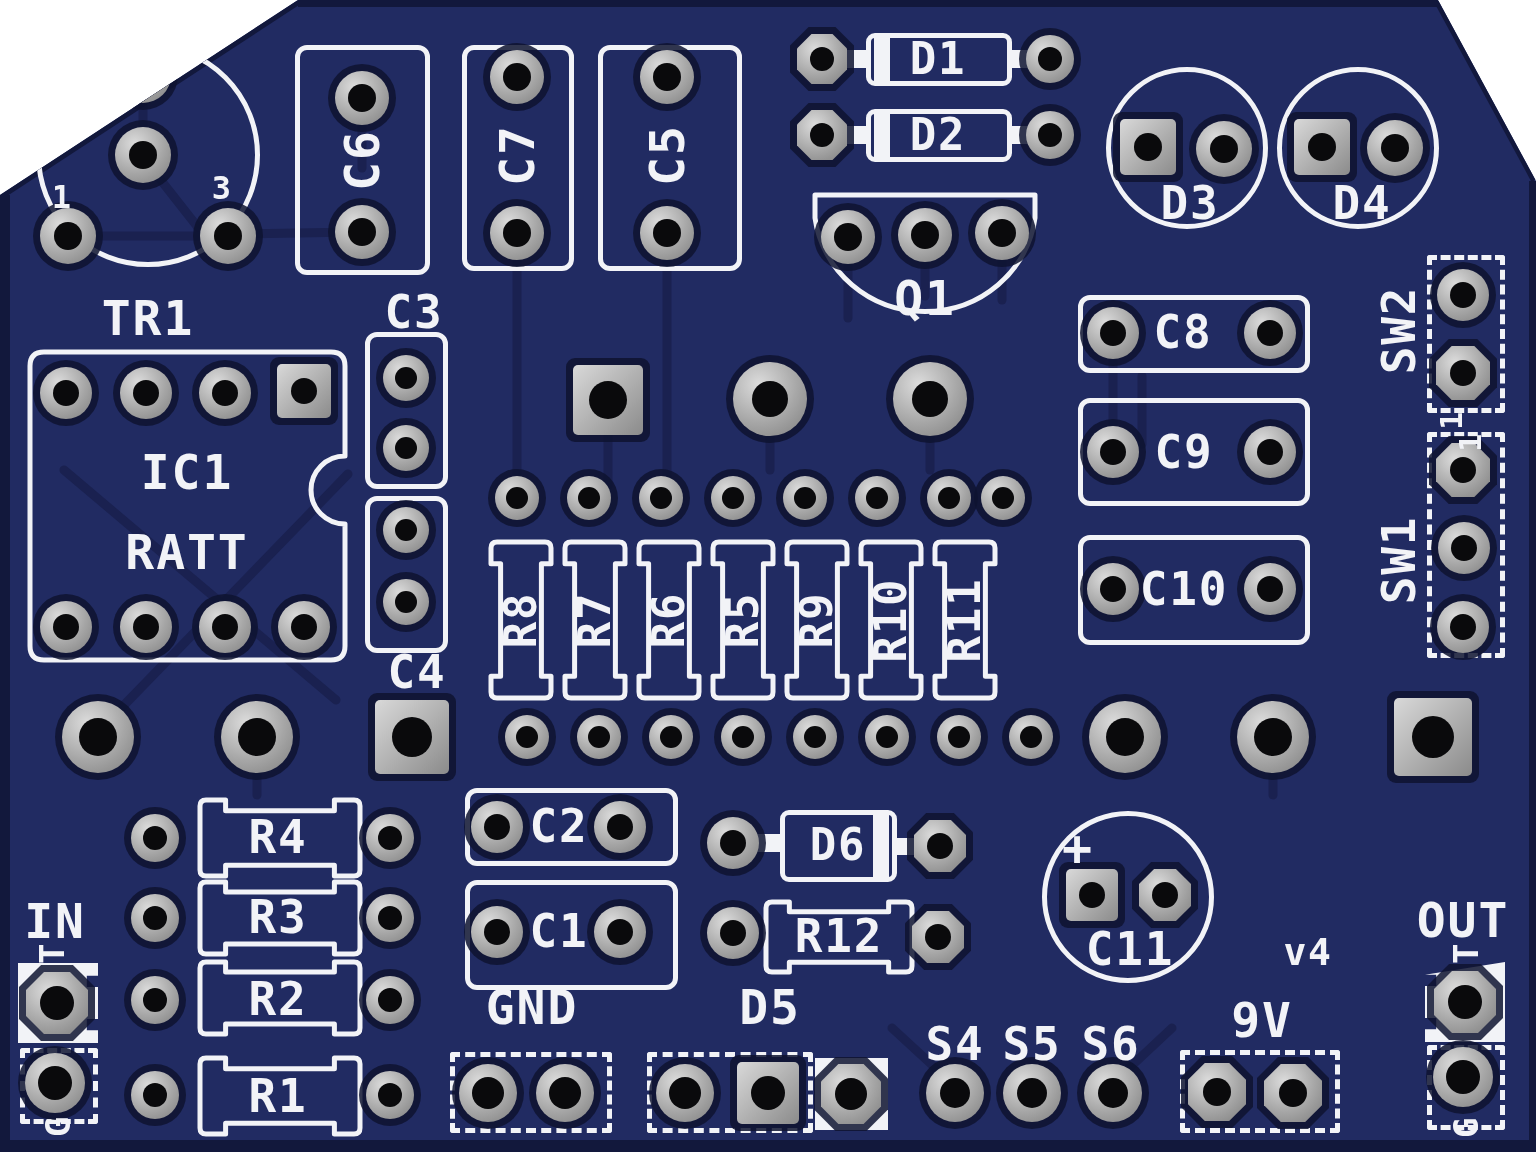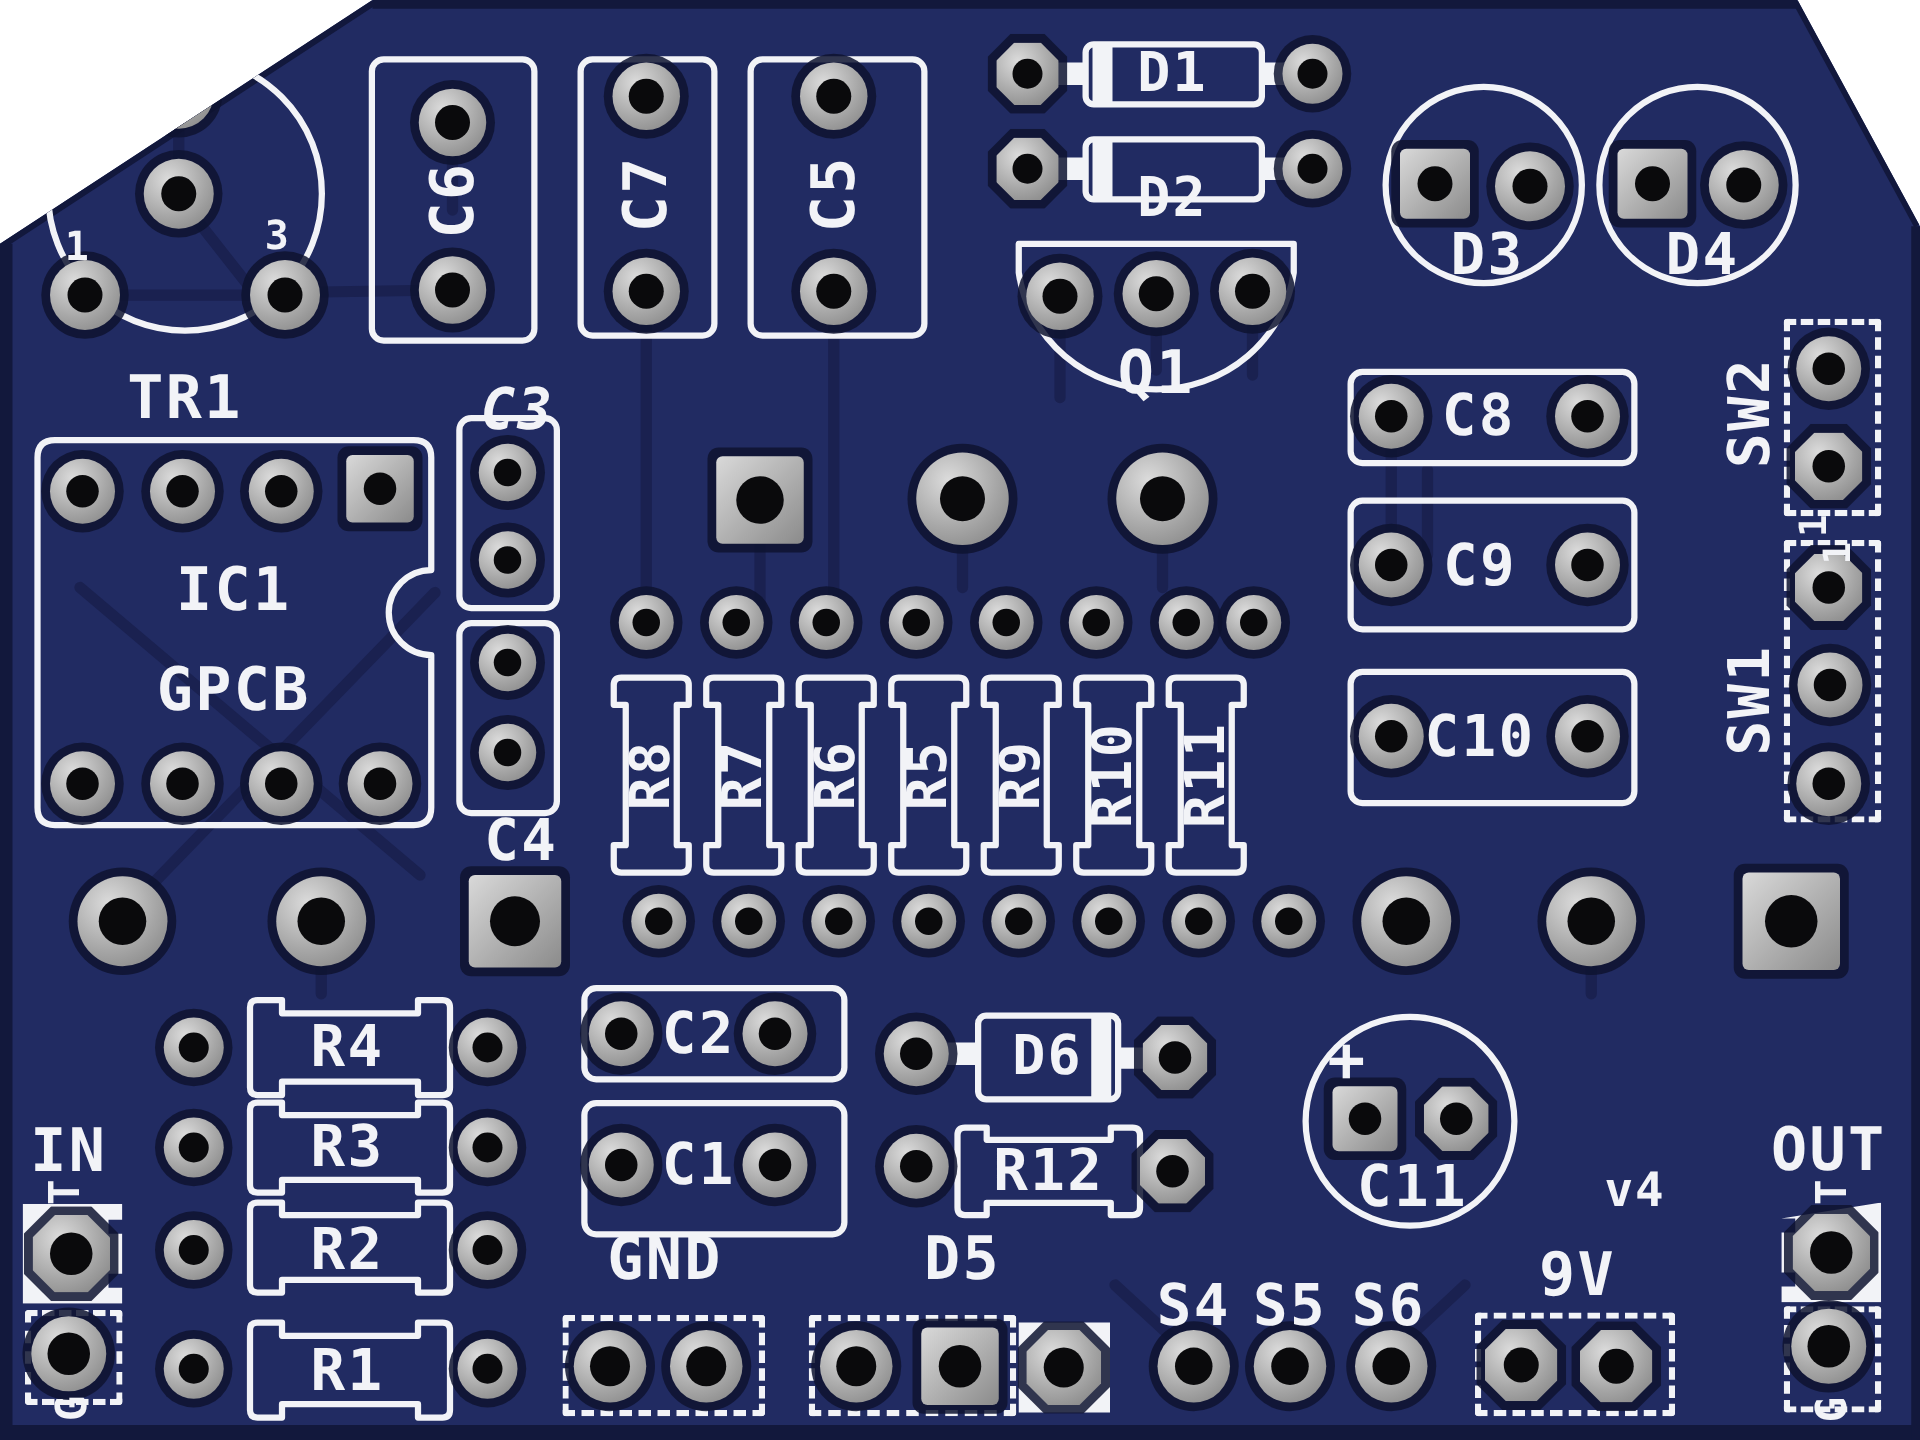--- a/index.html
+++ b/index.html
@@ -521,34 +521,34 @@
         <div class="hole" style="width: 28px; height: 28px;"></div>
       </div>
       <div class="silklabel" style="left: 148px; top: 318px; font-size: 48px;">TR1</div>
       <div class="silklabel" style="left: 108px; top: 102px; font-size: 32px;">2</div>
       <div class="silklabel" style="left: 62px; top: 197px; font-size: 32px;">1</div>
       <div class="silklabel" style="left: 222px; top: 188px; font-size: 32px;">3</div>
       <div class="silklabel rot" style="left: 362px; top: 160px; font-size: 48px;">C6</div>
       <div class="silklabel rot" style="left: 517px; top: 155px; font-size: 48px;">C7</div>
       <div class="silklabel rot" style="left: 667px; top: 155px; font-size: 48px;">C5</div>
       <div class="silklabel" style="left: 938px; top: 59px; font-size: 44px;">D1</div>
-      <div class="silklabel" style="left: 938px; top: 135px; font-size: 44px; margin-top: 24px;">D2</div>
+      <div class="silklabel" style="left: 938px; top: 135px; font-size: 44px;">D2</div>
       <div class="silklabel" style="left: 925px; top: 298px; font-size: 48px; text-align: center;">Q1</div>
       <div class="silklabel" style="left: 1190px; top: 203px; font-size: 46px;">D3</div>
       <div class="silklabel" style="left: 1362px; top: 203px; font-size: 46px;">D4</div>
       <div class="silklabel" style="left: 1183px; top: 332px; font-size: 46px;">C8</div>
       <div class="silklabel" style="left: 1184px; top: 452px; font-size: 46px;">C9</div>
       <div class="silklabel" style="left: 1184px; top: 589px; font-size: 46px;">C10</div>
       <div class="silklabel rot" style="left: 1399px; top: 330px; font-size: 46px;">SW2</div>
       <div class="silklabel rot" style="left: 1399px; top: 560px; font-size: 46px;">SW1</div>
       <div class="silklabel rot" style="left: 1452px; top: 420px; font-size: 30px;">1</div>
       <div class="silklabel rot" style="left: 1471px; top: 442px; font-size: 30px;">1</div>
       <div class="silklabel" style="left: 187px; top: 472px; font-size: 48px;">IC1</div>
-      <div class="silklabel" style="left: 187px; top: 552px; font-size: 48px;">GPCB</div>
-      <div class="silklabel" style="left: 414px; top: 327px; font-size: 46px; font-style: italic;">C3</div>
+      <div class="silklabel" style="left: 187px; top: 552px; font-size: 48px;">RATT</div>
+      <div class="silklabel" style="left: 414px; top: 312px; font-size: 46px;">C3</div>
       <div class="silklabel" style="left: 417px; top: 672px; font-size: 46px;">C4</div>
       <div class="silklabel rot" style="left: 521px; top: 620px; font-size: 44px;">R8</div>
       <div class="silklabel rot" style="left: 595px; top: 620px; font-size: 44px;">R7</div>
       <div class="silklabel rot" style="left: 669px; top: 620px; font-size: 44px;">R6</div>
       <div class="silklabel rot" style="left: 743px; top: 620px; font-size: 44px;">R5</div>
       <div class="silklabel rot" style="left: 817px; top: 620px; font-size: 44px;">R9</div>
       <div class="silklabel rot" style="left: 891px; top: 620px; font-size: 44px;">R10</div>
       <div class="silklabel rot" style="left: 965px; top: 620px; font-size: 44px;">R11</div>
       <div class="silklabel" style="left: 278px; top: 837px; font-size: 46px;">R4</div>
       <div class="silklabel" style="left: 278px; top: 917px; font-size: 46px;">R3</div>

